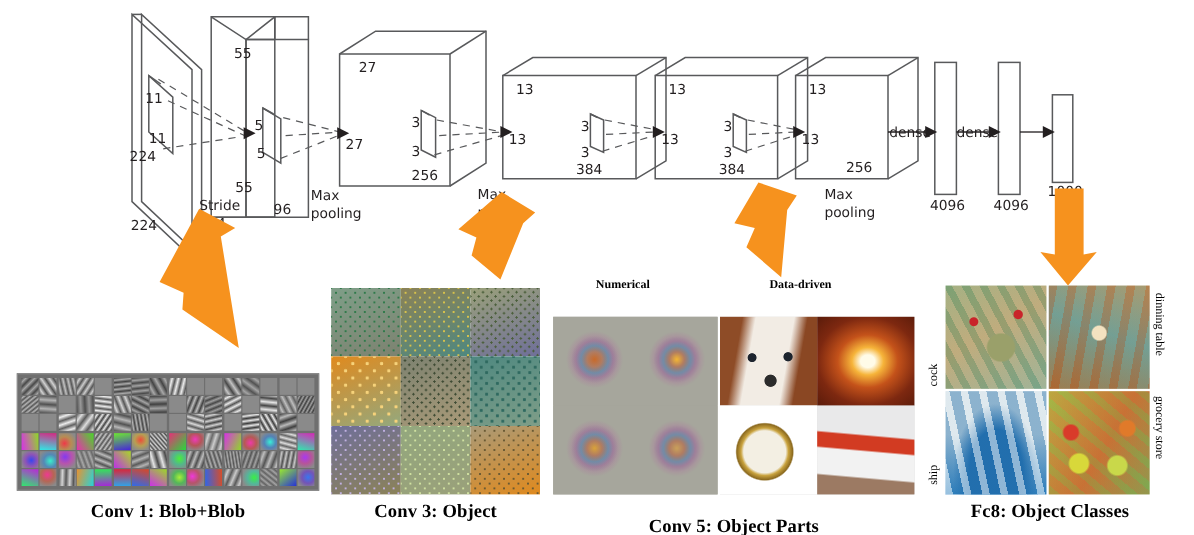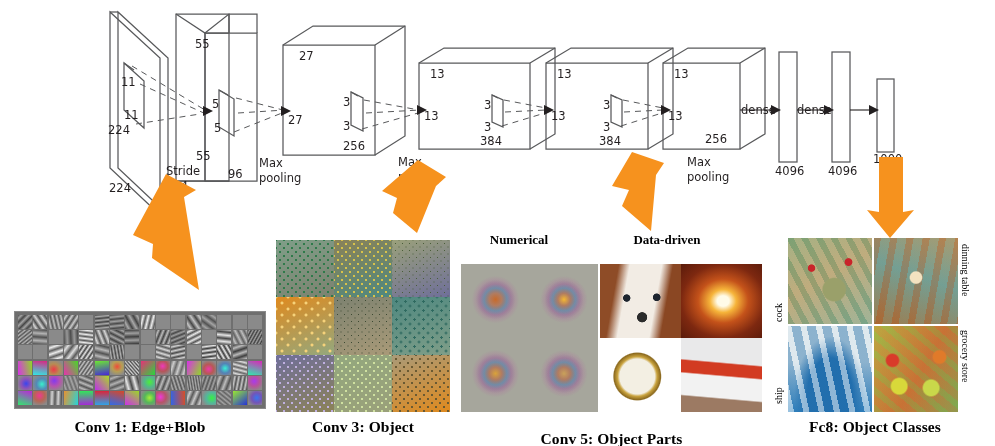--- a/index.html
+++ b/index.html
@@ -5,21 +5,21 @@
   html,body{margin:0;padding:0;background:#ffffff;}
   body{width:995px;height:446px;position:relative;overflow:hidden;
        font-family:"DejaVu Sans","Liberation Sans",sans-serif;color:#231f20;}
   .stage{position:absolute;left:0;top:0;width:995px;height:446px;}
   svg.net{position:absolute;left:0;top:0;width:995px;height:260px;overflow:visible;}
   .nlabel{font-family:"DejaVu Sans","Liberation Sans",sans-serif;font-size:11.5px;fill:#231f20;}
   .panel{position:absolute;}
   .caption{position:absolute;text-align:center;font-family:"Liberation Serif","DejaVu Serif",serif;
            font-weight:bold;font-size:15.5px;color:#000;letter-spacing:.1px;white-space:nowrap;}
   .subcap{position:absolute;text-align:center;font-family:"Liberation Serif","DejaVu Serif",serif;
-          font-weight:bold;font-size:13px;color:#000;white-space:nowrap;}
+          font-weight:bold;font-size:10px;color:#000;white-space:nowrap;}
   .vcap{position:absolute;font-family:"Liberation Serif","DejaVu Serif",serif;font-weight:normal;
         font-size:10px;color:#000;white-space:nowrap;}
   .vcap.left{writing-mode:vertical-rl;transform:rotate(180deg);transform-origin:center;}
   .vcap.right{writing-mode:vertical-rl;}
   .grid{position:absolute;display:grid;}
   .cell{width:100%;height:100%;}
   .imgbox{position:absolute;background:#9a9a92;}
 </style>
 </head>
 <body>
@@ -297,21 +297,21 @@
         <div class="cell" style="background: radial-gradient(circle at 61.2771% 48.6388%, rgb(166, 239, 57) 0%, rgb(84, 182, 90) 45%, rgb(138, 138, 138) 85%);"></div>
         <div class="cell" style="background: radial-gradient(circle at 31.0953% 43.0479%, rgb(239, 57, 218) 0%, rgb(182, 84, 105) 45%, rgb(138, 138, 138) 85%);"></div>
         <div class="cell" style="background: linear-gradient(86deg, rgb(48, 100, 232), rgb(217, 77, 38));"></div>
         <div class="cell" style="background: repeating-linear-gradient(113deg, rgb(90, 90, 90) 0px, rgb(201, 201, 201) 3.3px, rgb(90, 90, 90) 6.5px);"></div>
         <div class="cell" style="background: radial-gradient(circle at 69.617% 49.9264%, rgb(57, 239, 69) 0%, rgb(84, 182, 155) 45%, rgb(138, 138, 138) 85%);"></div>
         <div class="cell" style="background: repeating-linear-gradient(39deg, rgb(98, 98, 98) 0px, rgb(163, 163, 163) 1.8px, rgb(98, 98, 98) 3.6px);"></div>
         <div class="cell" style="background: linear-gradient(142deg, rgb(152, 232, 48), rgb(38, 50, 217));"></div>
         <div class="cell" style="background: radial-gradient(circle at 62.7332% 48.4412%, rgb(57, 118, 239) 0%, rgb(116, 84, 182) 45%, rgb(138, 138, 138) 85%);"></div>
       </div>
   </div>
-  <div class="caption" style="left:14px;top:418px;width:252px;">Conv 1: Edge+Blob</div>
+  <div class="caption" style="left:14px;top:418px;width:252px;">Conv 1: Blob+Blob</div>
 
   <div class="panel" id="p-conv3" style="left:276px;top:240px;width:174px;height:172px;">
     <div class="grid" id="g-conv3" style="left: 0px; top: 0px; width: 174px; height: 172px; position: absolute; grid-template-columns: repeat(3, 1fr); grid-template-rows: repeat(3, 1fr);">
         <div class="cell" style="background: radial-gradient(rgb(47, 122, 74) 18%, transparent 19%) 0px 0px / 8px 8px, radial-gradient(rgb(47, 122, 74) 18%, transparent 19%) 4px 4px / 8px 8px, linear-gradient(160deg, rgb(127, 158, 136), rgb(125, 130, 112));"></div>
         <div class="cell" style="background: radial-gradient(rgb(216, 194, 74) 18%, transparent 19%) 0px 0px / 8px 8px, radial-gradient(rgb(216, 194, 74) 18%, transparent 19%) 4px 4px / 8px 8px, linear-gradient(160deg, rgb(139, 130, 88), rgb(78, 136, 128));"></div>
         <div class="cell" style="background: radial-gradient(rgb(74, 94, 58) 18%, transparent 19%) 0px 0px / 7px 7px, radial-gradient(rgb(74, 94, 58) 18%, transparent 19%) 3.5px 3.5px / 7px 7px, linear-gradient(160deg, rgb(154, 160, 122), rgb(111, 111, 154));"></div>
         <div class="cell" style="background: radial-gradient(rgb(246, 210, 122) 18%, transparent 19%) 0px 0px / 12px 12px, radial-gradient(rgb(246, 210, 122) 18%, transparent 19%) 6px 6px / 12px 12px, linear-gradient(160deg, rgb(224, 138, 30), rgb(147, 168, 126));"></div>
         <div class="cell" style="background: radial-gradient(rgb(61, 74, 51) 18%, transparent 19%) 0px 0px / 7px 7px, radial-gradient(rgb(61, 74, 51) 18%, transparent 19%) 3.5px 3.5px / 7px 7px, linear-gradient(160deg, rgb(125, 130, 112), rgb(169, 154, 120));"></div>
         <div class="cell" style="background: radial-gradient(rgb(47, 106, 96) 18%, transparent 19%) 0px 0px / 9px 9px, radial-gradient(rgb(47, 106, 96) 18%, transparent 19%) 4.5px 4.5px / 9px 9px, linear-gradient(160deg, rgb(78, 136, 128), rgb(127, 158, 136));"></div>
         <div class="cell" style="background: radial-gradient(rgb(192, 176, 224) 18%, transparent 19%) 0px 0px / 8px 8px, radial-gradient(rgb(192, 176, 224) 18%, transparent 19%) 4px 4px / 8px 8px, linear-gradient(160deg, rgb(111, 111, 154), rgb(139, 130, 88));"></div>

